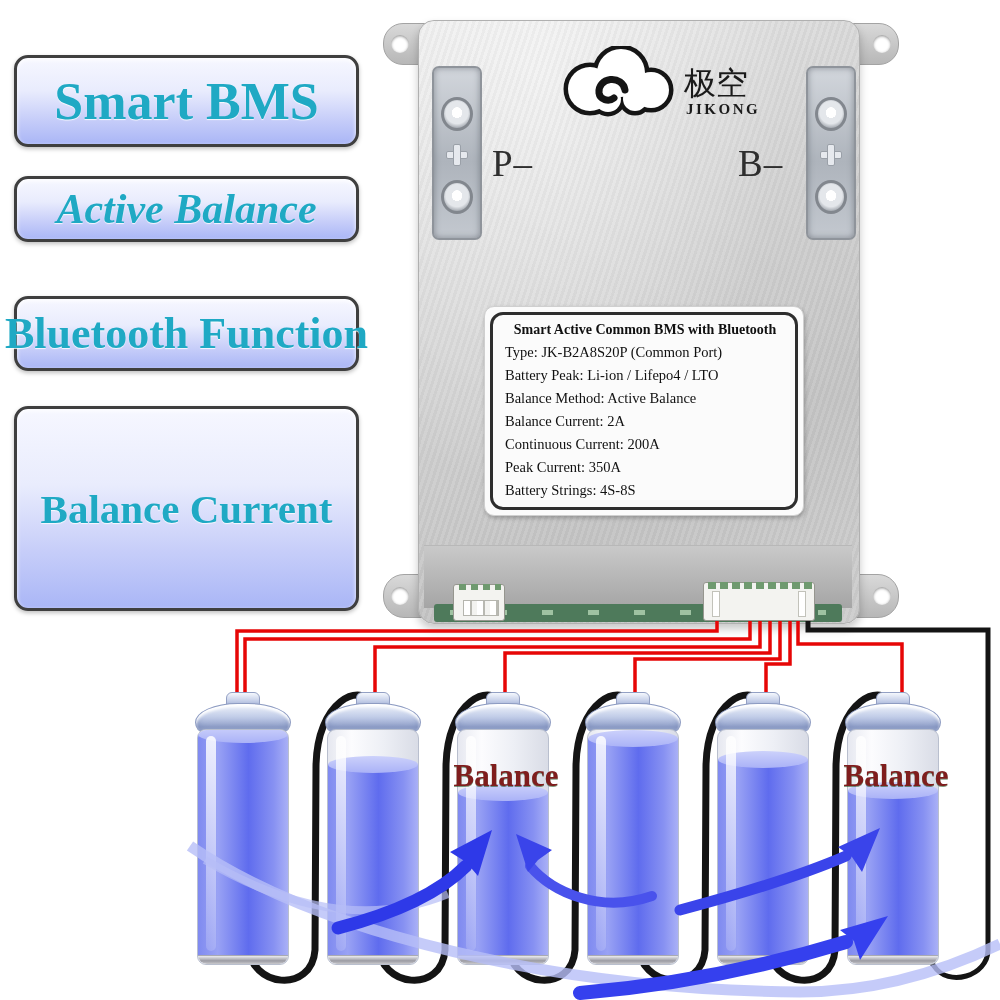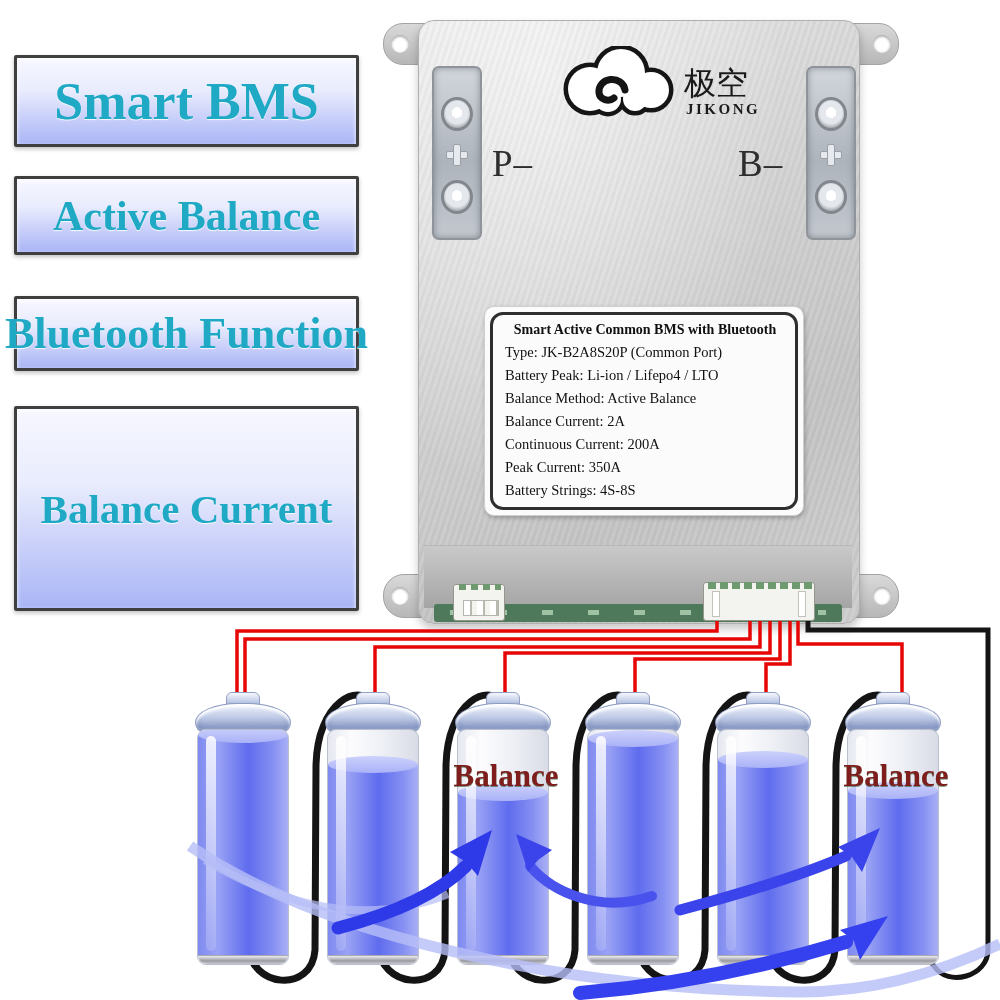--- a/index.html
+++ b/index.html
@@ -1,28 +1,28 @@
 <!DOCTYPE html>
 <html><head>
 <meta charset="utf-8">
 <style>
   html,body{margin:0;padding:0;background:#fff;}
   #canvas{position:relative;width:1000px;height:1000px;background:#fff;overflow:hidden;
           font-family:"Liberation Serif","DejaVu Serif",serif;}
 
   
   .badge{position:absolute;left:14px;width:345px;box-sizing:border-box;
-         border:3px solid #3f3f3f;border-radius:2px;
+         border:3px solid #3f3f3f;border-radius:14px;
          background:linear-gradient(180deg,#f6f7ff 0%,#e9ecfd 38%,#c6cdf9 72%,#aab6f6 100%);
          box-shadow:0 2px 4px rgba(0,0,0,.25), inset 0 2px 4px rgba(255,255,255,.9);
          display:flex;flex-direction:column;align-items:center;justify-content:center;}
   .badge .t{color:#1fa9c4;font-weight:bold;white-space:nowrap;
             text-shadow:0 1px 1px rgba(255,255,255,.85);}
   #badge1{top:55px;height:92px;}  #badge1 .t{font-size:52px;}
-  #badge2{top:176px;height:79px;} #badge2 .t{font-size:42px;}
+  #badge2{top:176px;height:66px;font-style:italic;} #badge2 .t{font-size:42px;}
   #badge3{top:296px;height:75px;} #badge3 .t{font-size:44px;}
   #badge4{top:406px;height:205px;}
   #badge4 .l1{font-size:52px;line-height:56px;}
   #badge4 .l2{font-size:41px;line-height:46px;}
   #badge4 .l3{font-size:44px;line-height:74px;color:#1fa9c4;font-weight:bold;white-space:nowrap;}
   #badge4 .amp{color:#b51010;font-size:62px;font-weight:bold;}
 
   
   .ear{position:absolute;background:linear-gradient(180deg,#d9d9d9,#b7b7b7);
        border:1px solid #a3a3a3;z-index:1;}

